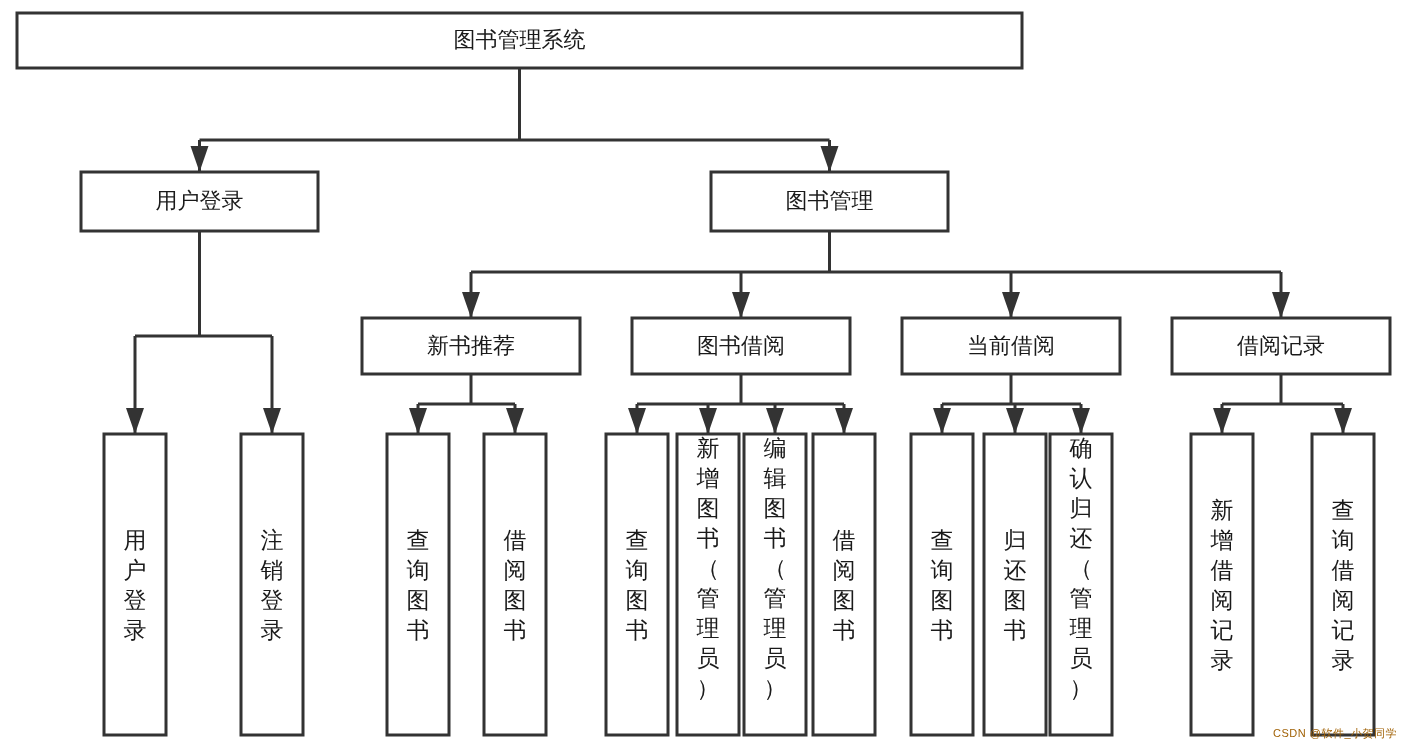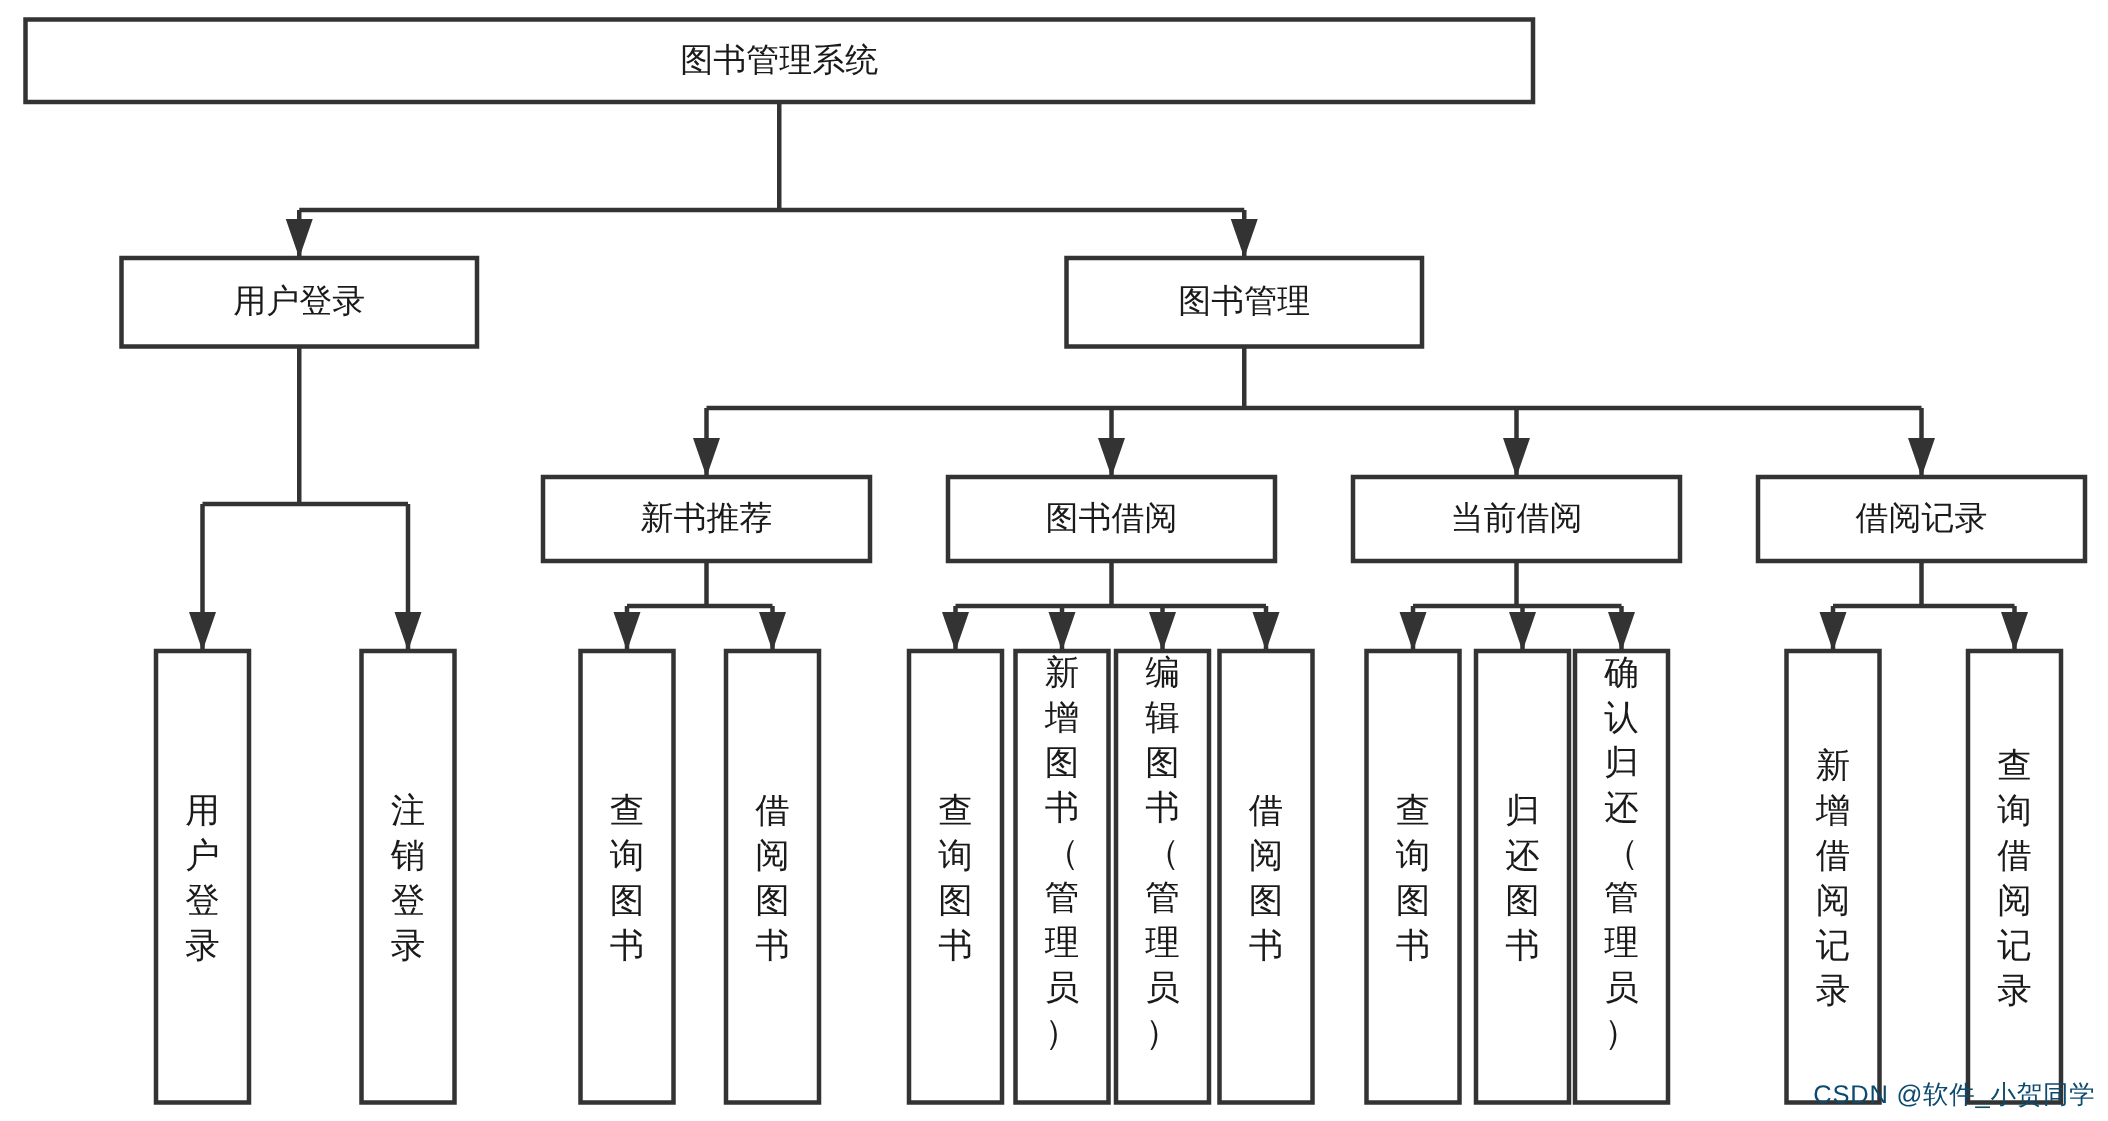--- a/index.html
+++ b/index.html
@@ -51,22 +51,22 @@
   .node-label-vertical {
     fill: #1a1a1a;
     font-family: "Liberation Sans", "DejaVu Sans", sans-serif;
     font-size: 23px;
     text-anchor: middle;
   }
   .watermark {
     position: absolute;
     right: 8px;
     bottom: 6px;
-    color: #0c4a6e;
-    font-size: 17px;
+    color: #a16207;
+    font-size: 11px;
     font-family: "Liberation Sans", "DejaVu Sans", sans-serif;
     letter-spacing: 0.5px;
     white-space: nowrap;
     user-select: none;
   }
 </style>
 </head>
 <body>
 
 <div id="diagram-root">

